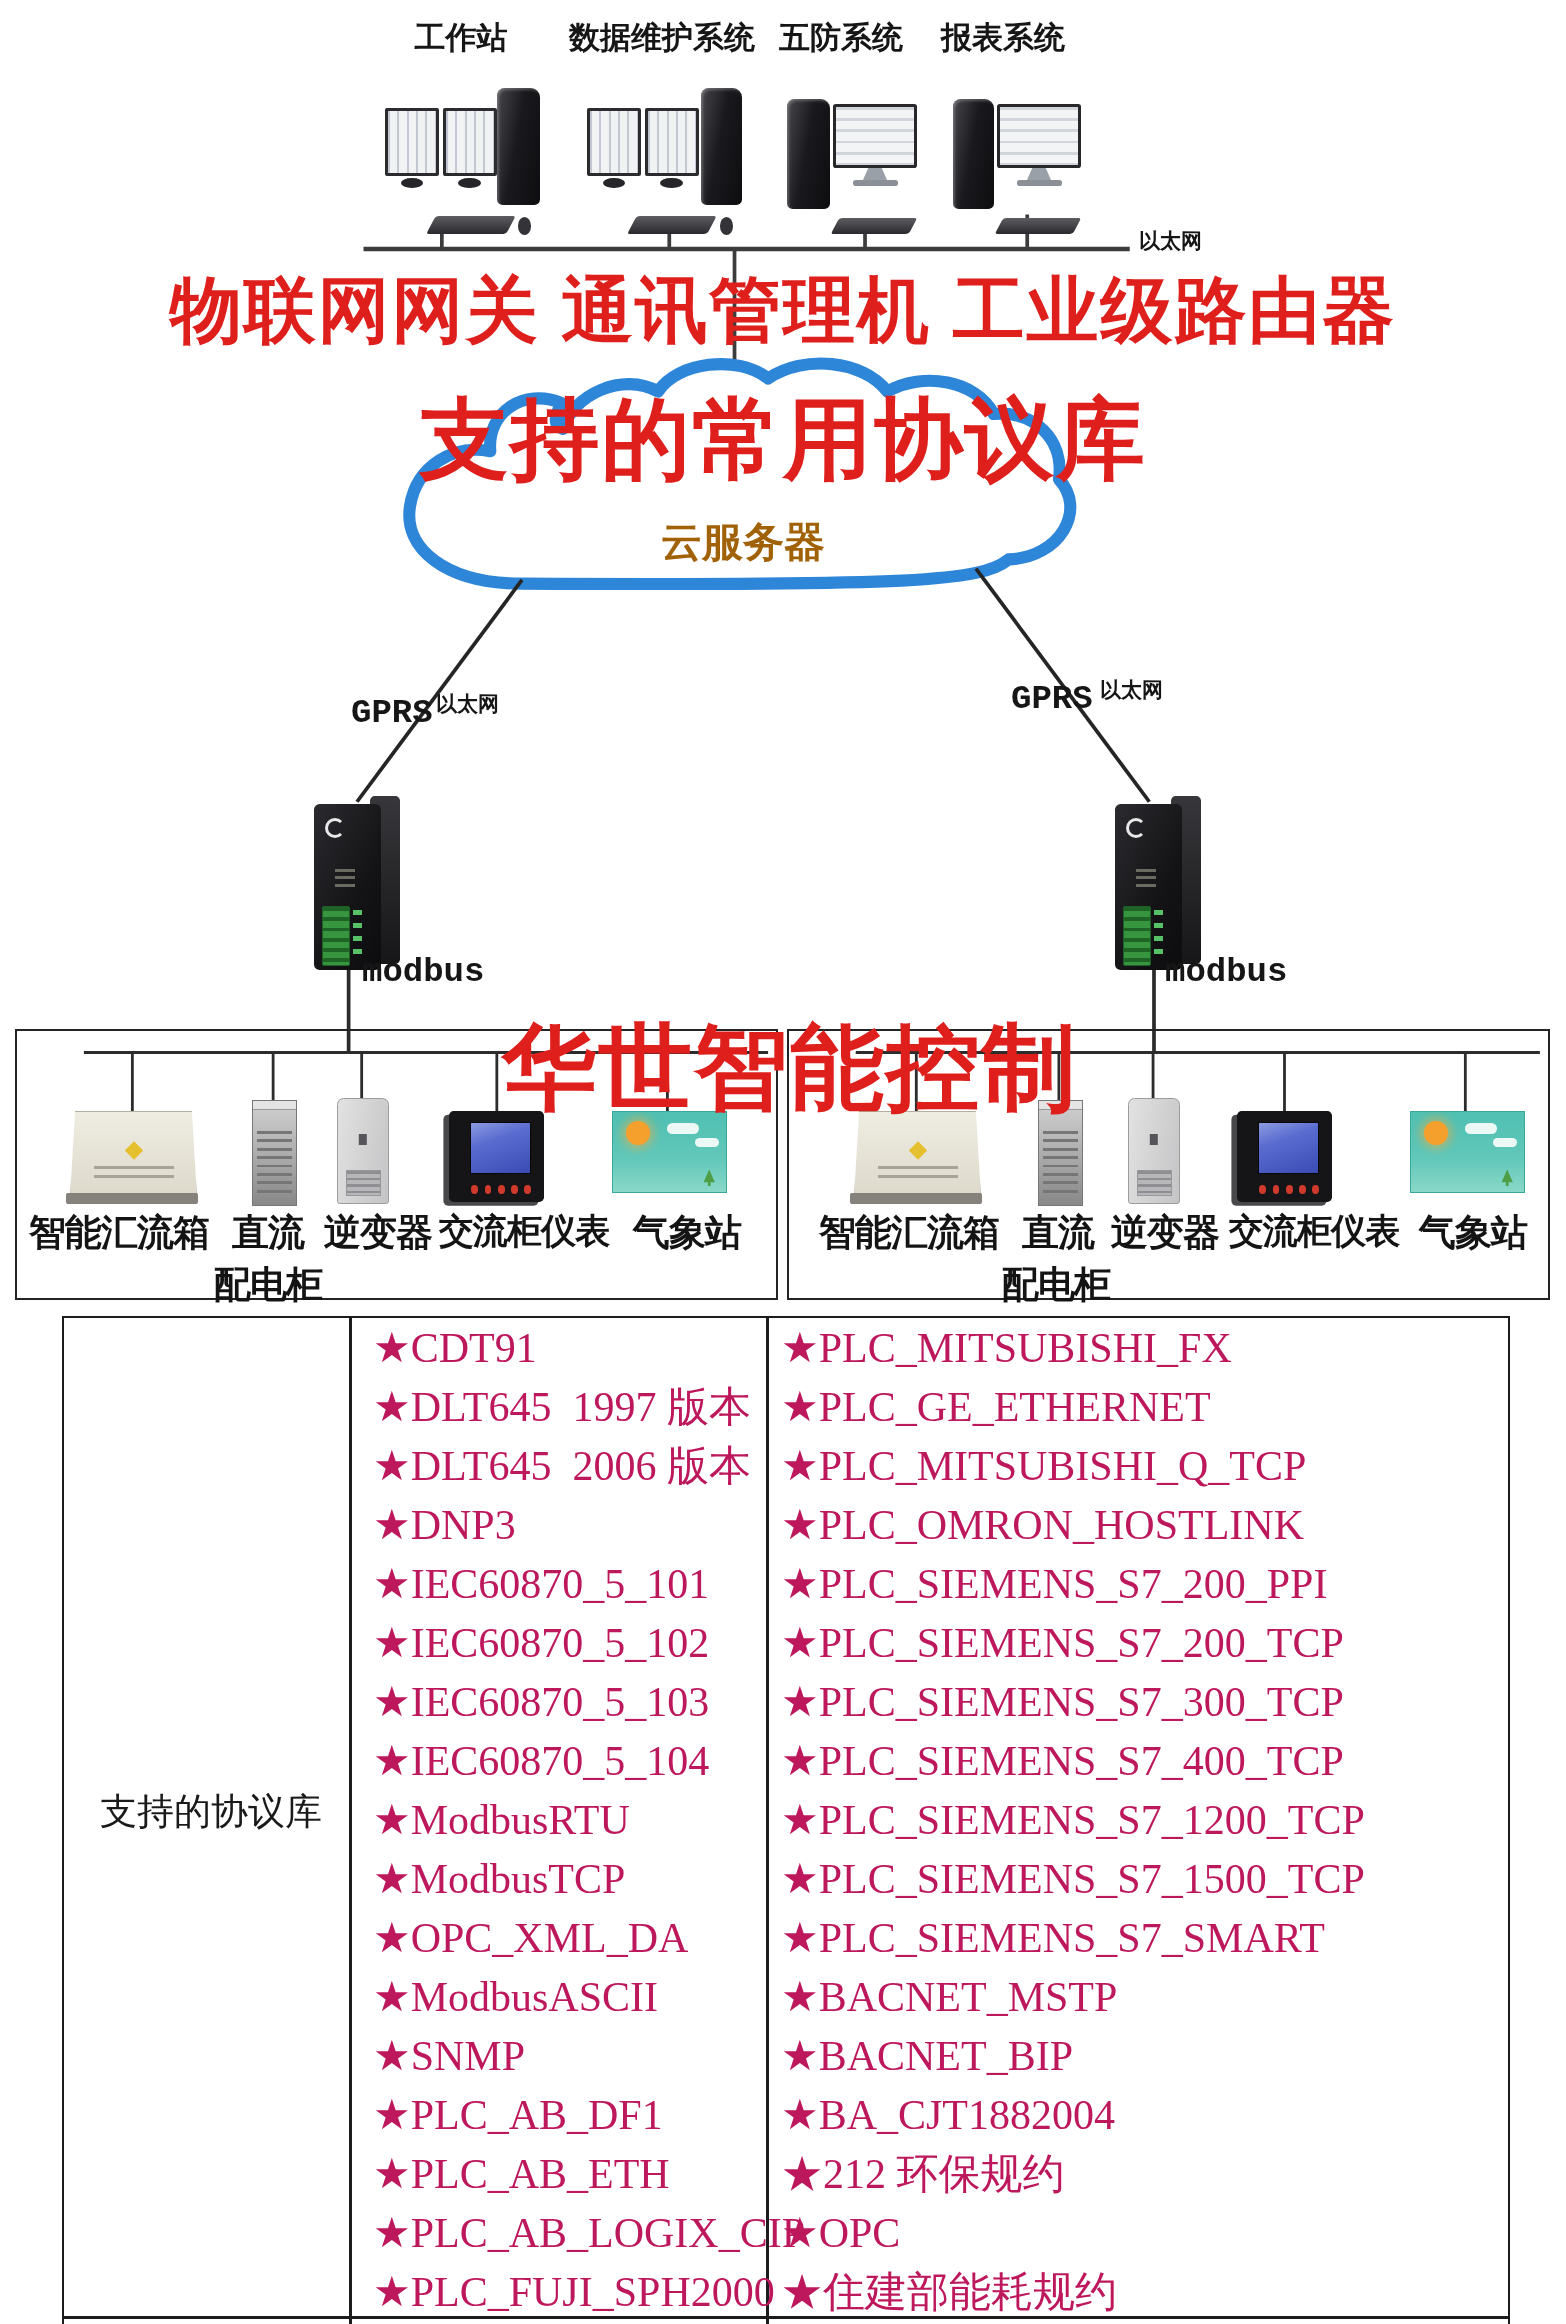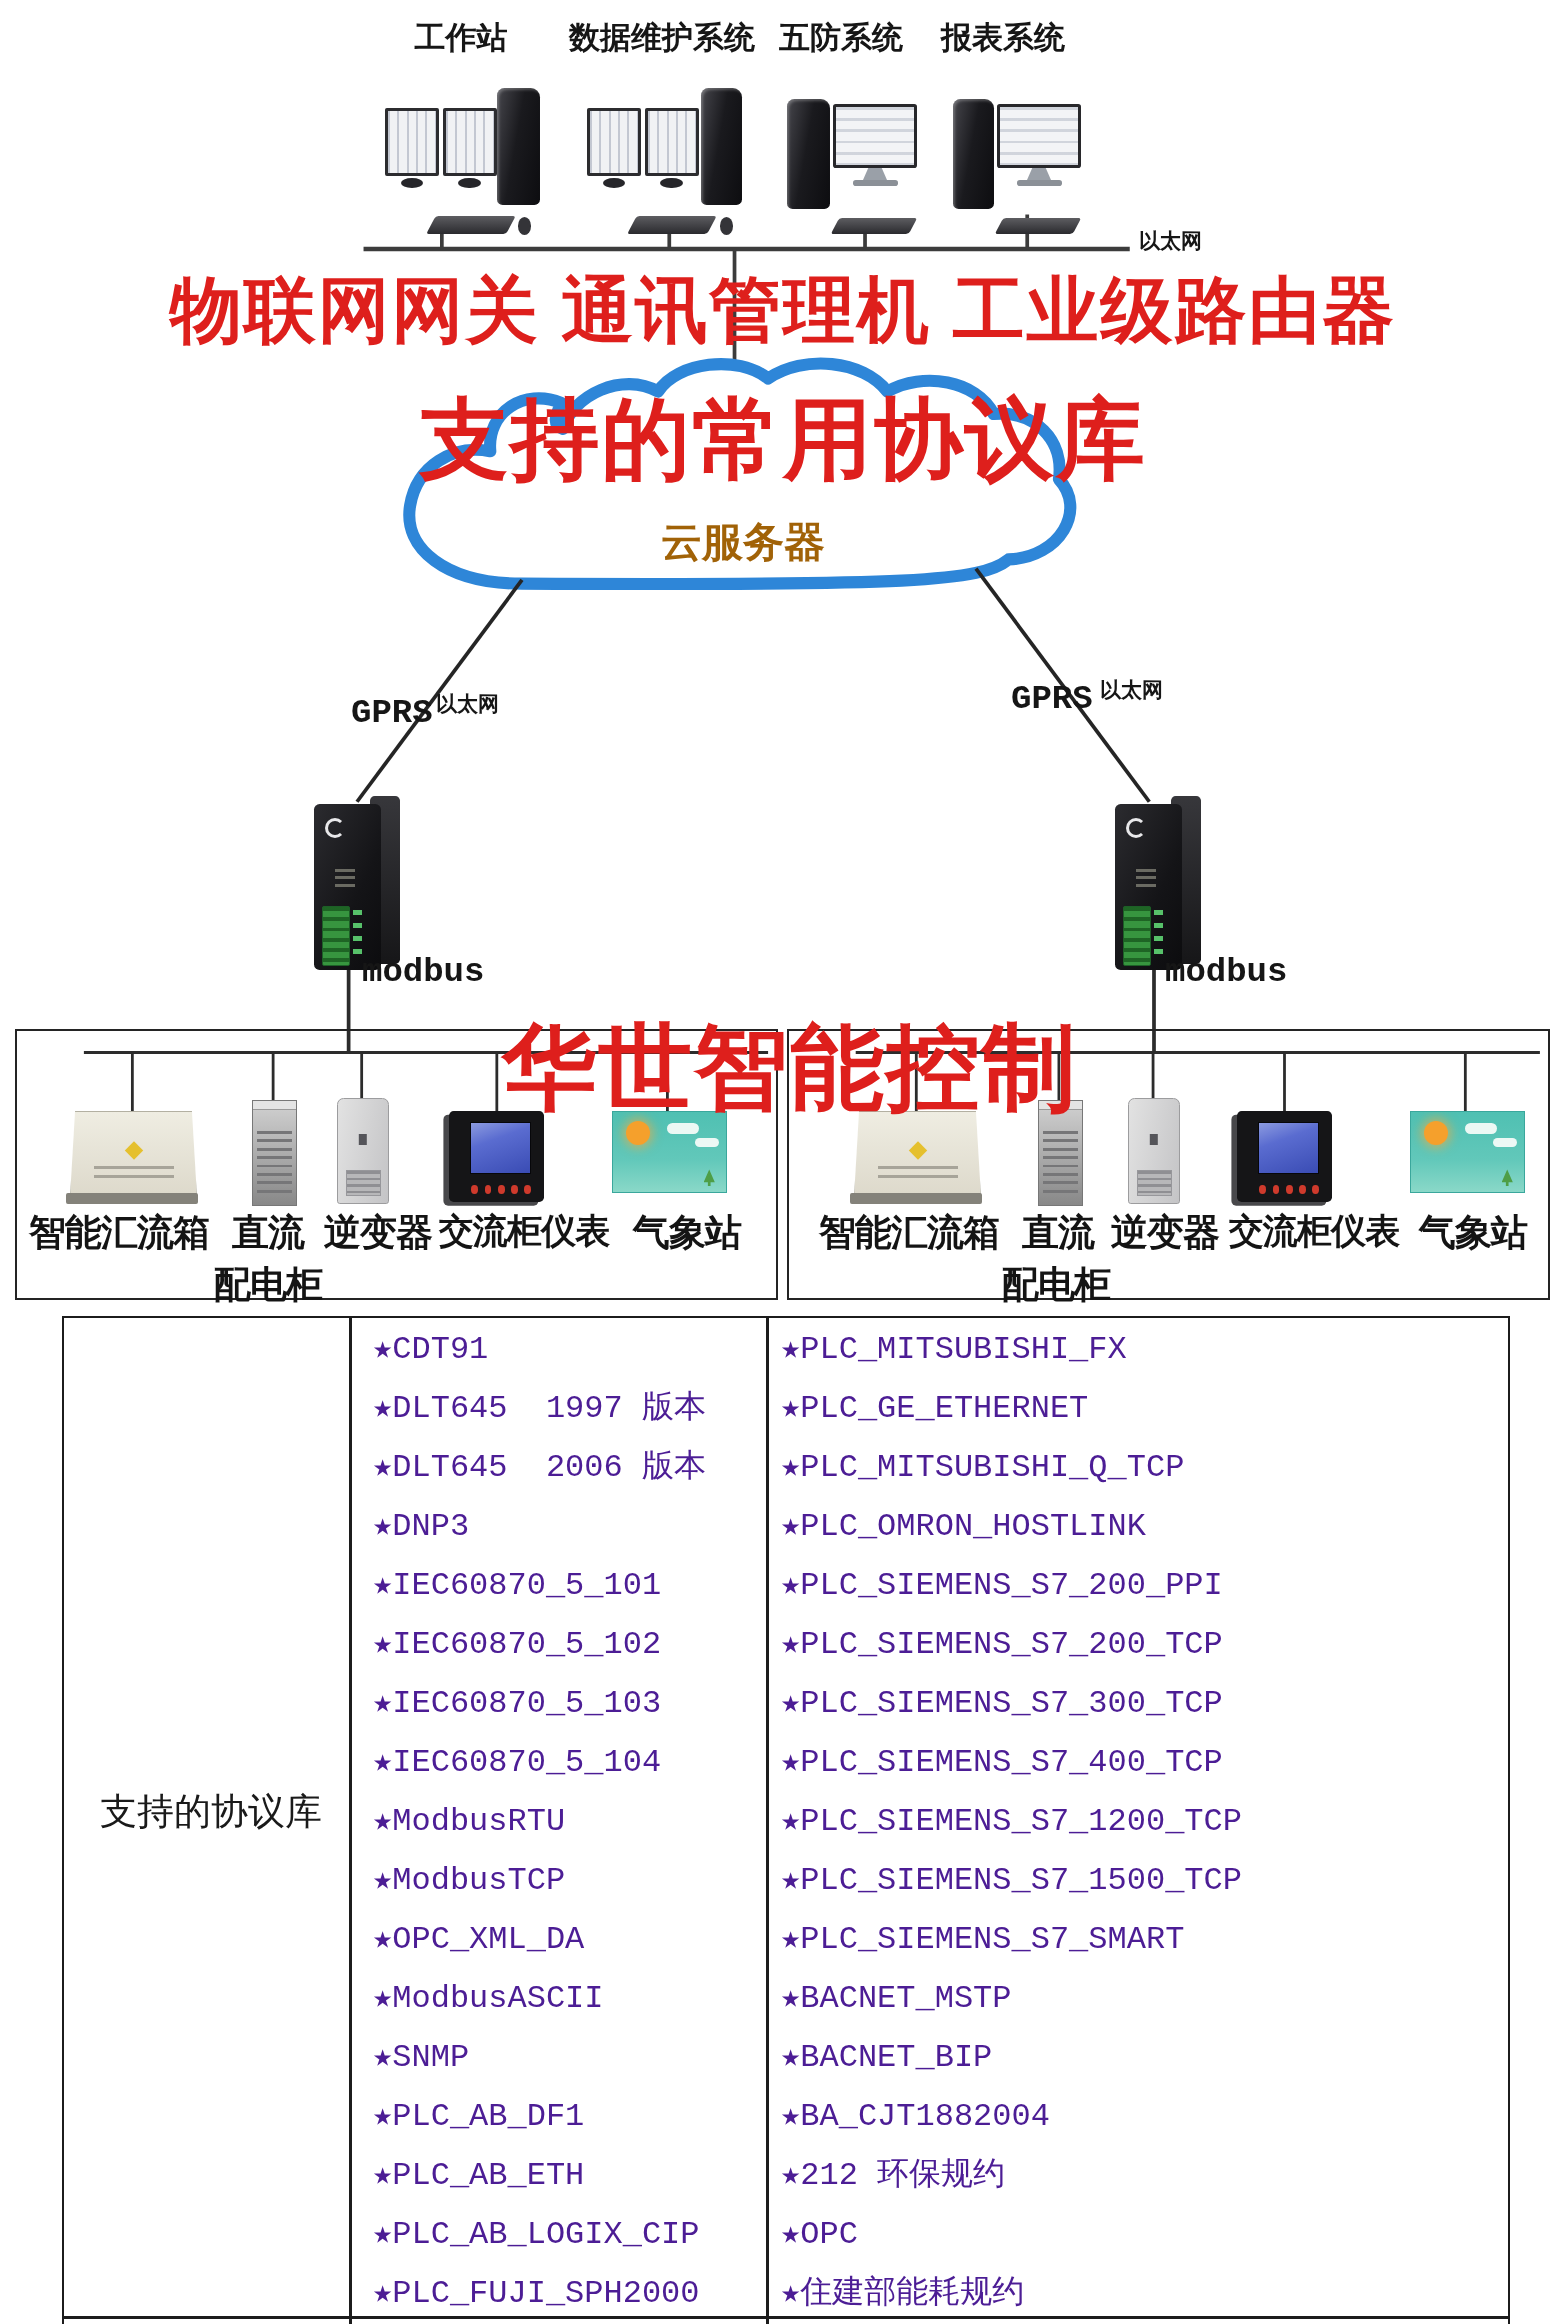--- a/index.html
+++ b/index.html
@@ -80,22 +80,22 @@
   .dev-label{position:absolute;font-weight:bold;font-size:37px;color:#141414;letter-spacing:-0.9px;
           transform:translateX(-50%);white-space:nowrap;z-index:4;}
   
   #proto-table{position:absolute;left:62px;top:1316px;width:1444px;height:1009px;
           border-left:2.8px solid #1c1c1c;border-top:2.8px solid #1c1c1c;border-right:2.8px solid #1c1c1c;z-index:2;}
   .vline{position:absolute;top:0;width:2.8px;height:100%;background:#1c1c1c;}
   #tbl-bottomline{position:absolute;left:0;top:998px;width:100%;height:2.8px;background:#1c1c1c;}
   #row-header{position:absolute;left:147px;top:494px;transform:translate(-50%,-50%);
           font-family:"Liberation Serif",serif;font-size:37px;color:#1a1a1a;white-space:nowrap;}
   .proto-col{position:absolute;top:0;z-index:2;}
-  .proto-row{height:59px;display:flex;align-items:center;font-family:Liberation Mono, monospace;
-          font-size:32px;color:#4c1d95;white-space:pre;}
+  .proto-row{height:59px;display:flex;align-items:center;font-family:Liberation Serif, serif;
+          font-size:42px;color:#be185d;white-space:pre;}
 </style>
 </head>
 <body>
 
 <div id="canvas">
 
   <svg class="layer" width="1566" height="2325" viewBox="0 0 1680 2494">
 
     <line x1="474" y1="250" x2="474" y2="267" stroke="#3c3c3c" stroke-width="4"></line>
     <line x1="718" y1="250" x2="718" y2="267" stroke="#3c3c3c" stroke-width="4"></line>

